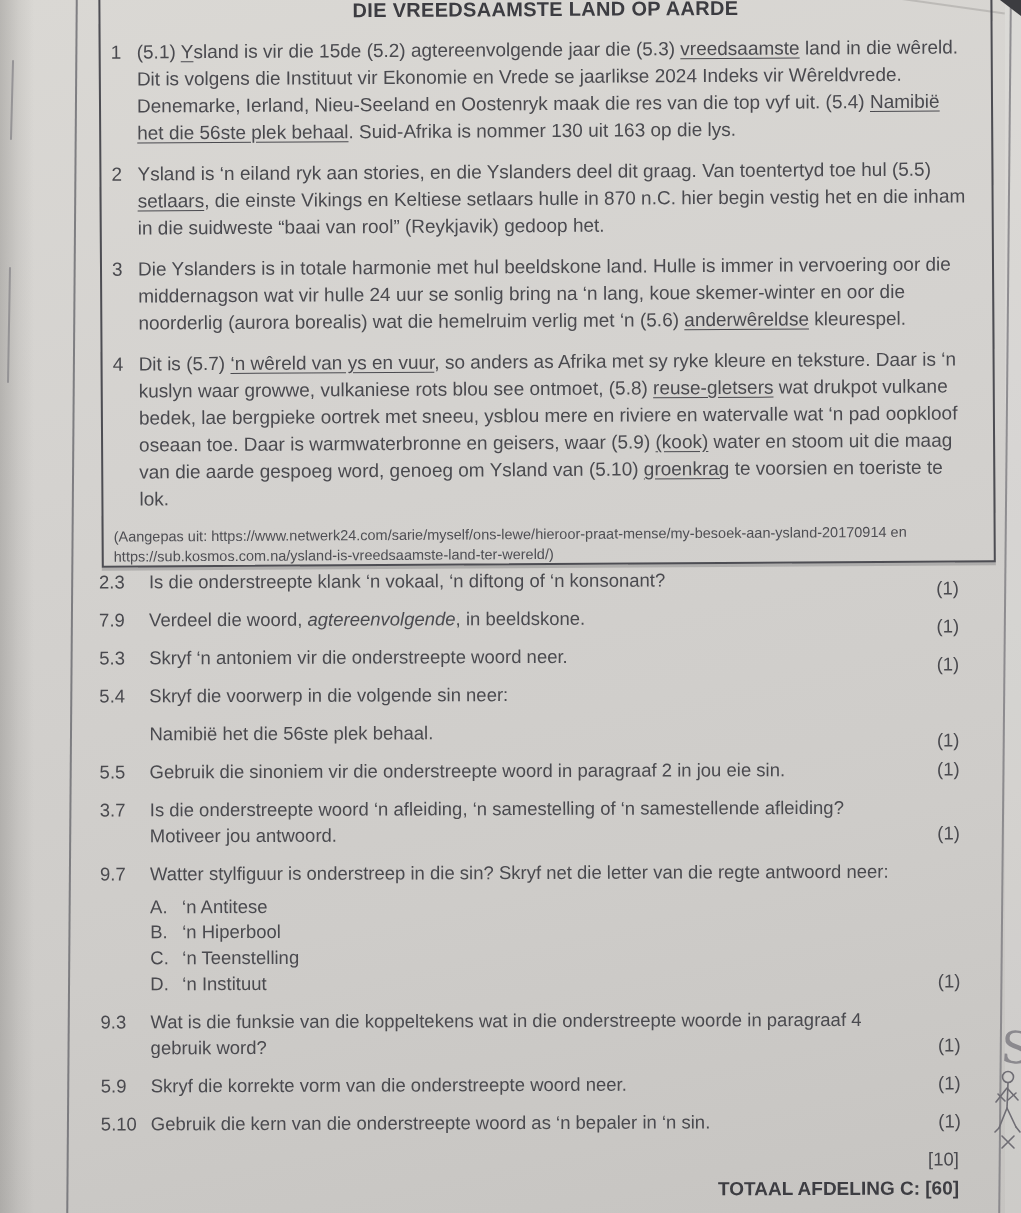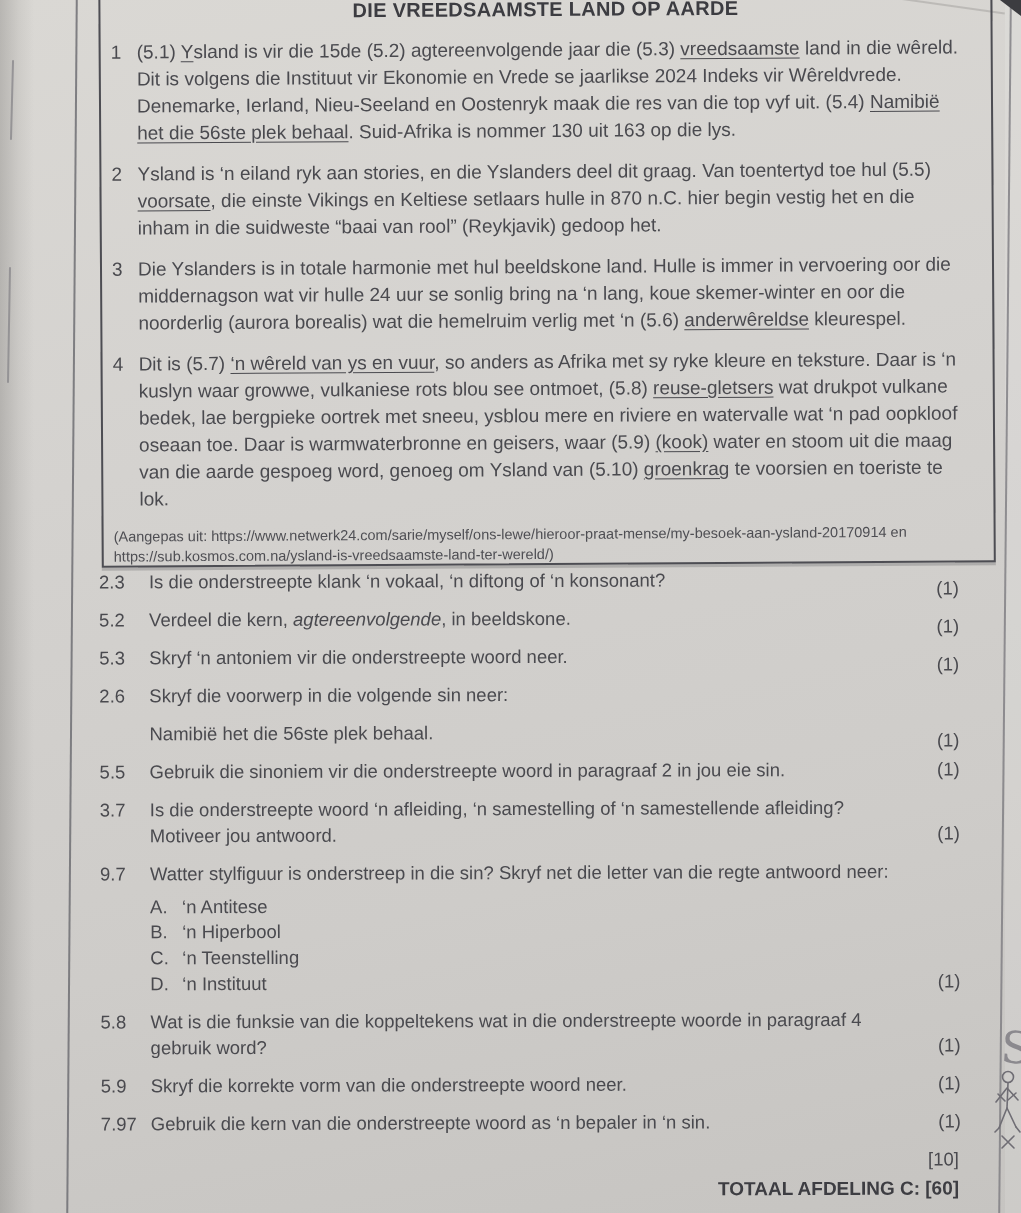--- a/index.html
+++ b/index.html
@@ -73,21 +73,21 @@
 
   <div class="passage-box">
     <div class="title">DIE VREEDSAAMSTE LAND OP AARDE</div>
     <div class="paras">
         <div class="para">
           <span class="pnum">1</span>
           <div class="ptext"><span>(5.1) </span><span class="u">Y</span><span>sland is vir die 15de (5.2) agtereenvolgende jaar die (5.3) </span><span class="u">vreedsaamste</span><span> land in die wêreld. Dit is volgens die Instituut vir Ekonomie en Vrede se jaarlikse 2024 Indeks vir Wêreldvrede. Denemarke, Ierland, Nieu-Seeland en Oostenryk maak die res van die top vyf uit. (5.4) </span><span class="u">Namibië het die 56ste plek behaal</span><span>. Suid-Afrika is nommer 130 uit 163 op die lys.</span></div>
         </div>
         <div class="para">
           <span class="pnum">2</span>
-          <div class="ptext"><span>Ysland is ‘n eiland ryk aan stories, en die Yslanders deel dit graag.  Van toentertyd toe hul (5.5) </span><span class="u">voorsate</span><span>, die einste Vikings en Keltiese setlaars hulle in 870 n.C. hier begin vestig het en die inham in die suidweste “baai van rool” (Reykjavik) gedoop het.</span></div>
+          <div class="ptext"><span>Ysland is ‘n eiland ryk aan stories, en die Yslanders deel dit graag.  Van toentertyd toe hul (5.5) </span><span class="u">setlaars</span><span>, die einste Vikings en Keltiese setlaars hulle in 870 n.C. hier begin vestig het en die inham in die suidweste “baai van rool” (Reykjavik) gedoop het.</span></div>
         </div>
         <div class="para">
           <span class="pnum">3</span>
           <div class="ptext"><span>Die Yslanders is in totale harmonie met hul beeldskone land.  Hulle is immer in vervoering oor die middernagson wat vir hulle 24 uur se sonlig bring na ‘n lang, koue skemer-winter en oor die noorderlig (aurora borealis) wat die hemelruim verlig met ‘n (5.6) </span><span class="u">anderwêreldse</span><span> kleurespel.</span></div>
         </div>
         <div class="para">
           <span class="pnum">4</span>
           <div class="ptext"><span>Dit is (5.7) </span><span class="u">‘n wêreld van ys en vuur</span><span>, so anders as Afrika met sy ryke kleure en teksture. Daar is ‘n kuslyn waar growwe, vulkaniese rots blou see ontmoet, (5.8) </span><span class="u">reuse-gletsers</span><span> wat drukpot vulkane bedek, lae bergpieke oortrek met sneeu, ysblou mere en riviere en watervalle wat ‘n pad oopkloof oseaan toe.  Daar is warmwaterbronne en geisers, waar (5.9) </span><span class="u">(kook)</span><span> water en stoom uit die maag van die aarde gespoeg word, genoeg om Ysland van (5.10) </span><span class="u">groenkrag</span><span> te voorsien en toeriste te lok.</span></div>
         </div>
       </div>
@@ -98,35 +98,35 @@
     <div>
         <div class="q">
           <div class="qline">
             <span class="qnum">2.3</span>
             <div class="qtext">Is die onderstreepte klank ‘n vokaal, ‘n diftong of ‘n konsonant?</div>
             <span class="qmark droplow">(1)</span>
           </div>
         </div>
         <div class="q">
           <div class="qline">
-            <span class="qnum">5.2</span>
-            <div class="qtext"><span>Verdeel die kern, </span><span class="i">agtereenvolgende</span><span>, in beeldskone.</span></div>
+            <span class="qnum">7.9</span>
+            <div class="qtext"><span>Verdeel die woord, </span><span class="i">agtereenvolgende</span><span>, in beeldskone.</span></div>
             <span class="qmark droplow">(1)</span>
           </div>
         </div>
         <div class="q">
           <div class="qline">
             <span class="qnum">5.3</span>
             <div class="qtext">Skryf ‘n antoniem vir die onderstreepte woord neer.</div>
             <span class="qmark droplow">(1)</span>
           </div>
         </div>
         <div class="q">
           <div class="qline">
-            <span class="qnum">2.6</span>
+            <span class="qnum">5.4</span>
             <div class="qtext">Skryf die voorwerp in die volgende sin neer:</div>
             <span class="qmark droplow"></span>
           </div>
           <div class="qline subline">
             <span class="qnum"></span>
             <div class="qtext">Namibië het die 56ste plek behaal.</div>
             <span class="qmark droplow">(1)</span>
           </div>
         </div>
         <div class="q">
@@ -165,35 +165,35 @@
             <span class="qmark"></span>
           </div>
           <div class="qline">
             <span class="qnum"></span>
             <div class="qtext"><span class="qletter">D.</span><span>‘n Instituut</span></div>
             <span class="qmark">(1)</span>
           </div>
         </div>
         <div class="q">
           <div class="qline">
-            <span class="qnum">5.8</span>
+            <span class="qnum">9.3</span>
             <div class="qtext">Wat is die funksie van die koppeltekens wat in die onderstreepte woorde in paragraaf 4 gebruik word?</div>
             <span class="qmark">(1)</span>
           </div>
         </div>
         <div class="q">
           <div class="qline">
             <span class="qnum">5.9</span>
             <div class="qtext">Skryf die korrekte vorm van die onderstreepte woord neer.</div>
             <span class="qmark">(1)</span>
           </div>
         </div>
         <div class="q">
           <div class="qline">
-            <span class="qnum">7.97</span>
+            <span class="qnum">5.10</span>
             <div class="qtext">Gebruik die kern van die onderstreepte woord as ‘n bepaler in ‘n sin.</div>
             <span class="qmark">(1)</span>
           </div>
         </div>
       </div>
     <div class="totals-row">[10]</div>
     <div class="totals-row grand">
       <span>TOTAAL AFDELING C:</span>
       <span>[60]</span>
     </div>

